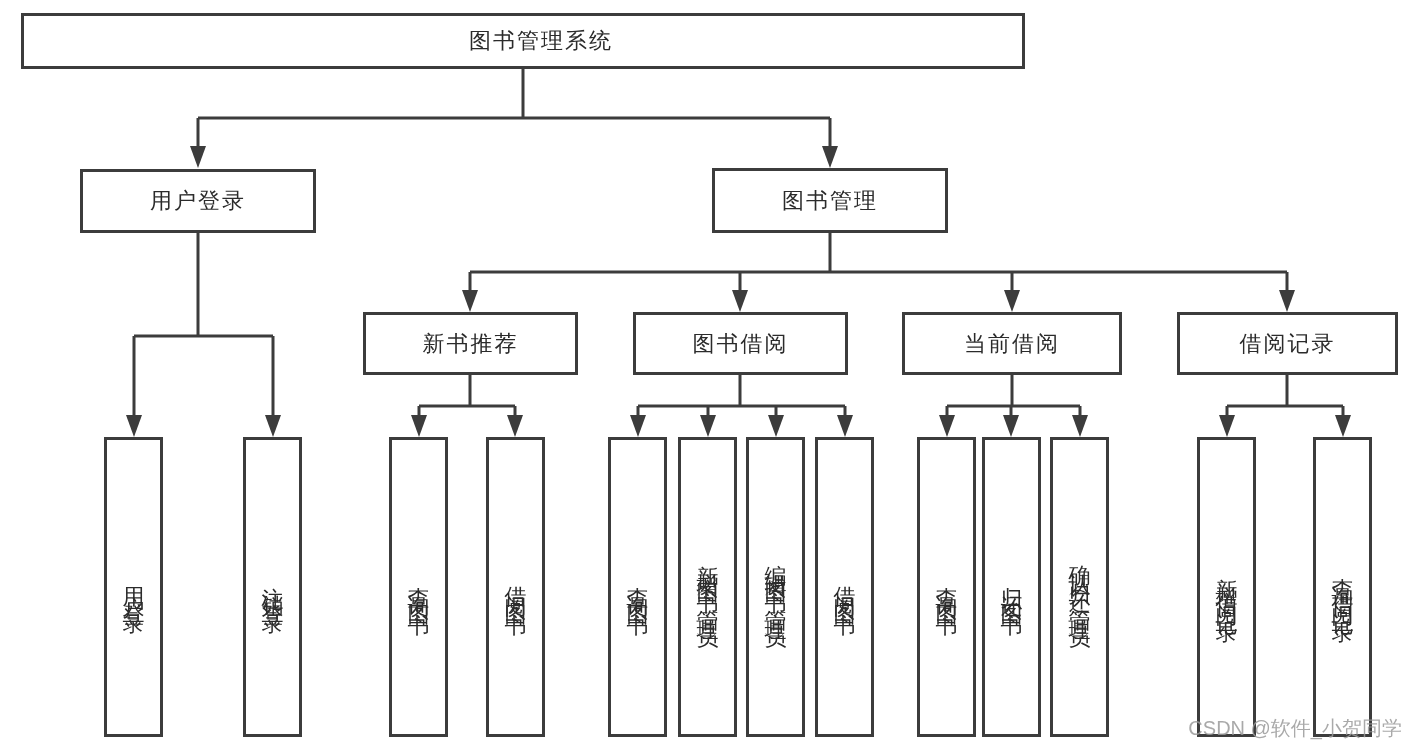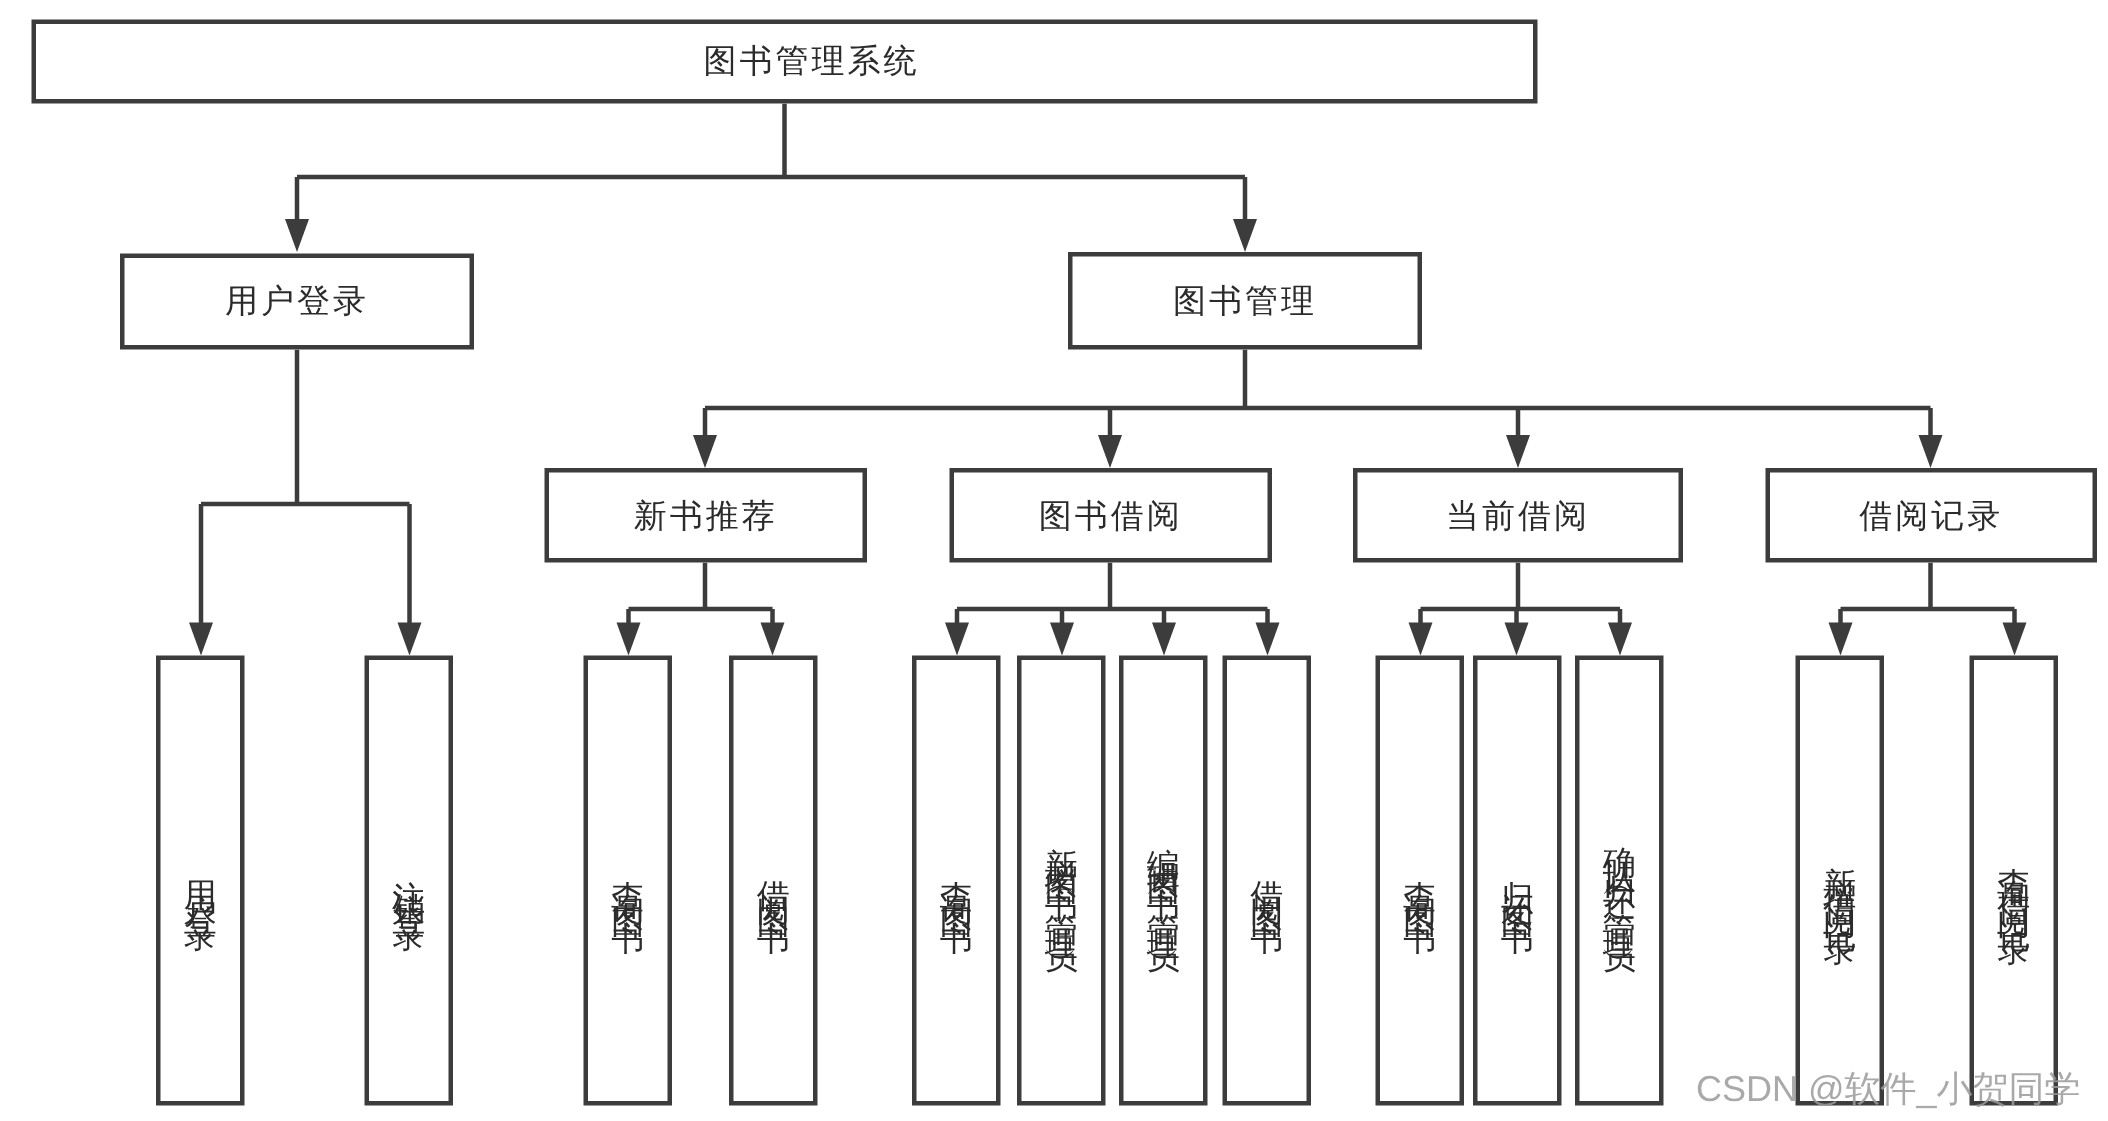--- a/index.html
+++ b/index.html
@@ -64,22 +64,22 @@
   .n-l3d    { left: 1177px;top: 312px; width: 221px;  height: 63px; }
   .leaf     { top: 437px;  width: 59px; height: 300px; }
   .n-a1 { left: 104px; }  .n-a2 { left: 243px; }
   .n-b1 { left: 389px; }  .n-b2 { left: 486px; }
   .n-c1 { left: 608px; }  .n-c2 { left: 678px; }
   .n-c3 { left: 746px; }  .n-c4 { left: 815px; }
   .n-d1 { left: 917px; }  .n-d2 { left: 982px; }  .n-d3 { left: 1050px; }
   .n-e1 { left: 1197px; } .n-e2 { left: 1313px; }
   .watermark {
     position: absolute;
-    right: 18px; bottom: 5px;
-    font-size: 24px;
+    right: 3px; bottom: 5px;
+    font-size: 20px;
     color: var(--watermark);
     opacity: 0.85;
     z-index: 3;
     white-space: nowrap;
   }
 </style>
 </head>
 <body>
 
 <div class="canvas">

